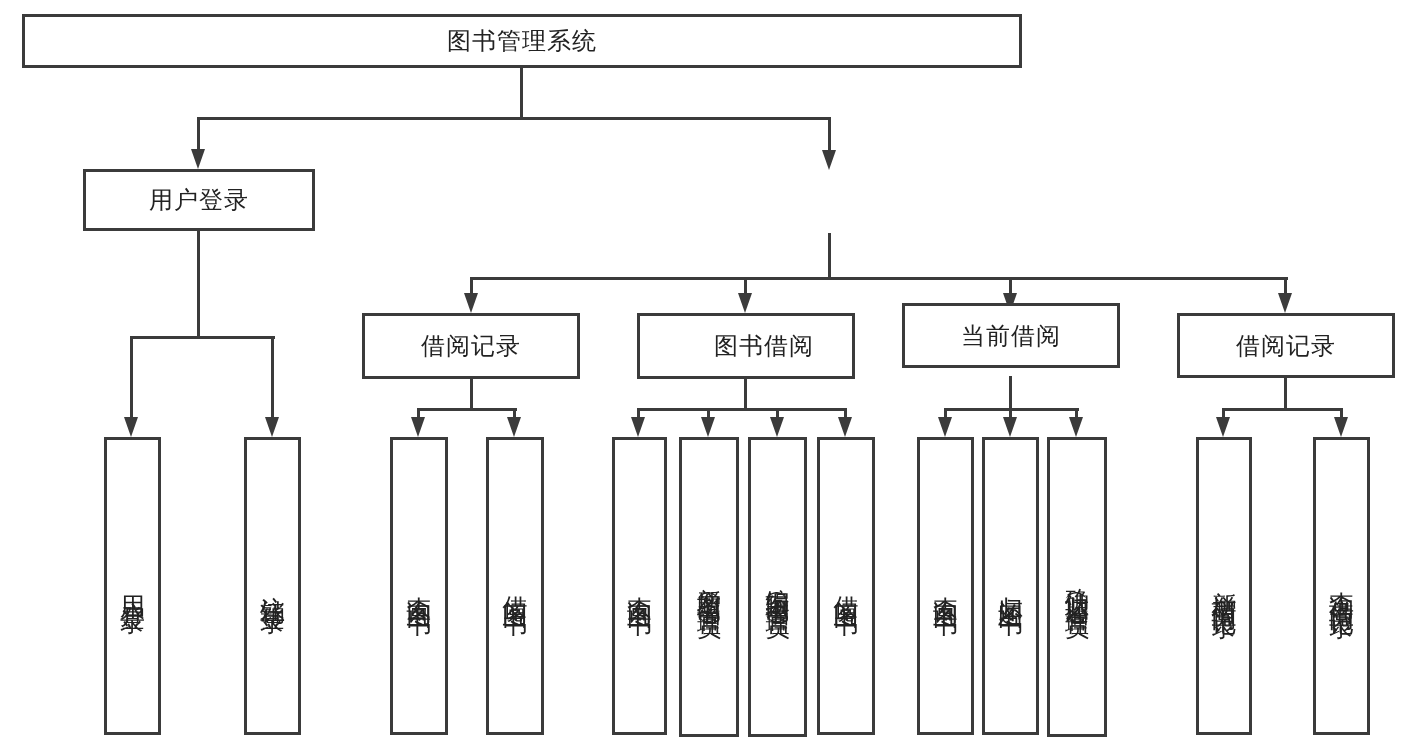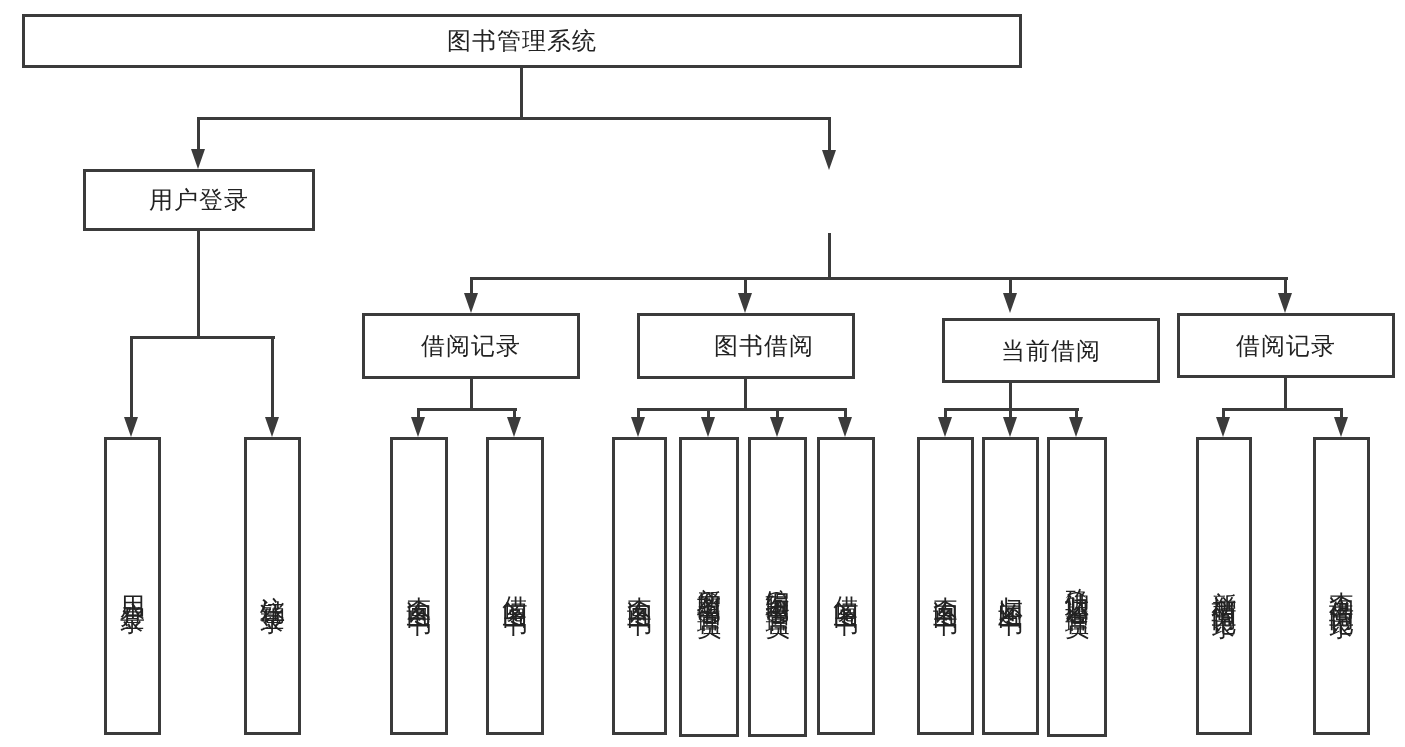--- a/index.html
+++ b/index.html
@@ -70,21 +70,21 @@
     <div class="ln" style="left:744px; top:277px; width:3px; height:18px;"></div>
     <div class="ar" style="left:738px; top:293px;"></div>
     <div class="ln" style="left:1009px; top:277px; width:3px; height:18px;"></div>
     <div class="ar" style="left:1003px; top:293px;"></div>
     <div class="ln" style="left:1284px; top:277px; width:3px; height:18px;"></div>
     <div class="ar" style="left:1278px; top:293px;"></div>
   </div>
 
   <div class="node" style="left:362px; top:313px; width:218px; height:66px;">借阅记录</div>
   <div class="node" style="left:637px; top:313px; width:218px; height:66px;padding-left:36px;">图书借阅</div>
-  <div class="node" style="left:902px; top:318px; width:218px; height:65px;margin-left:40px;">当前借阅</div>
+  <div class="node" style="left:902px; top:303px; width:218px; height:65px;">当前借阅</div>
   <div class="node" style="left:1177px; top:313px; width:218px; height:65px;">借阅记录</div>
 
   <div>
     <div class="ln" style="left:470px; top:377px; width:3px; height:34px;"></div>
     <div class="ln" style="left:417px; top:408px; width:100px; height:3px;"></div>
     <div class="ln" style="left:417px; top:408px; width:3px; height:11px;"></div>
     <div class="ar" style="left:411px; top:417px;"></div>
     <div class="ln" style="left:513px; top:408px; width:3px; height:11px;"></div>
     <div class="ar" style="left:507px; top:417px;"></div>
   </div>

